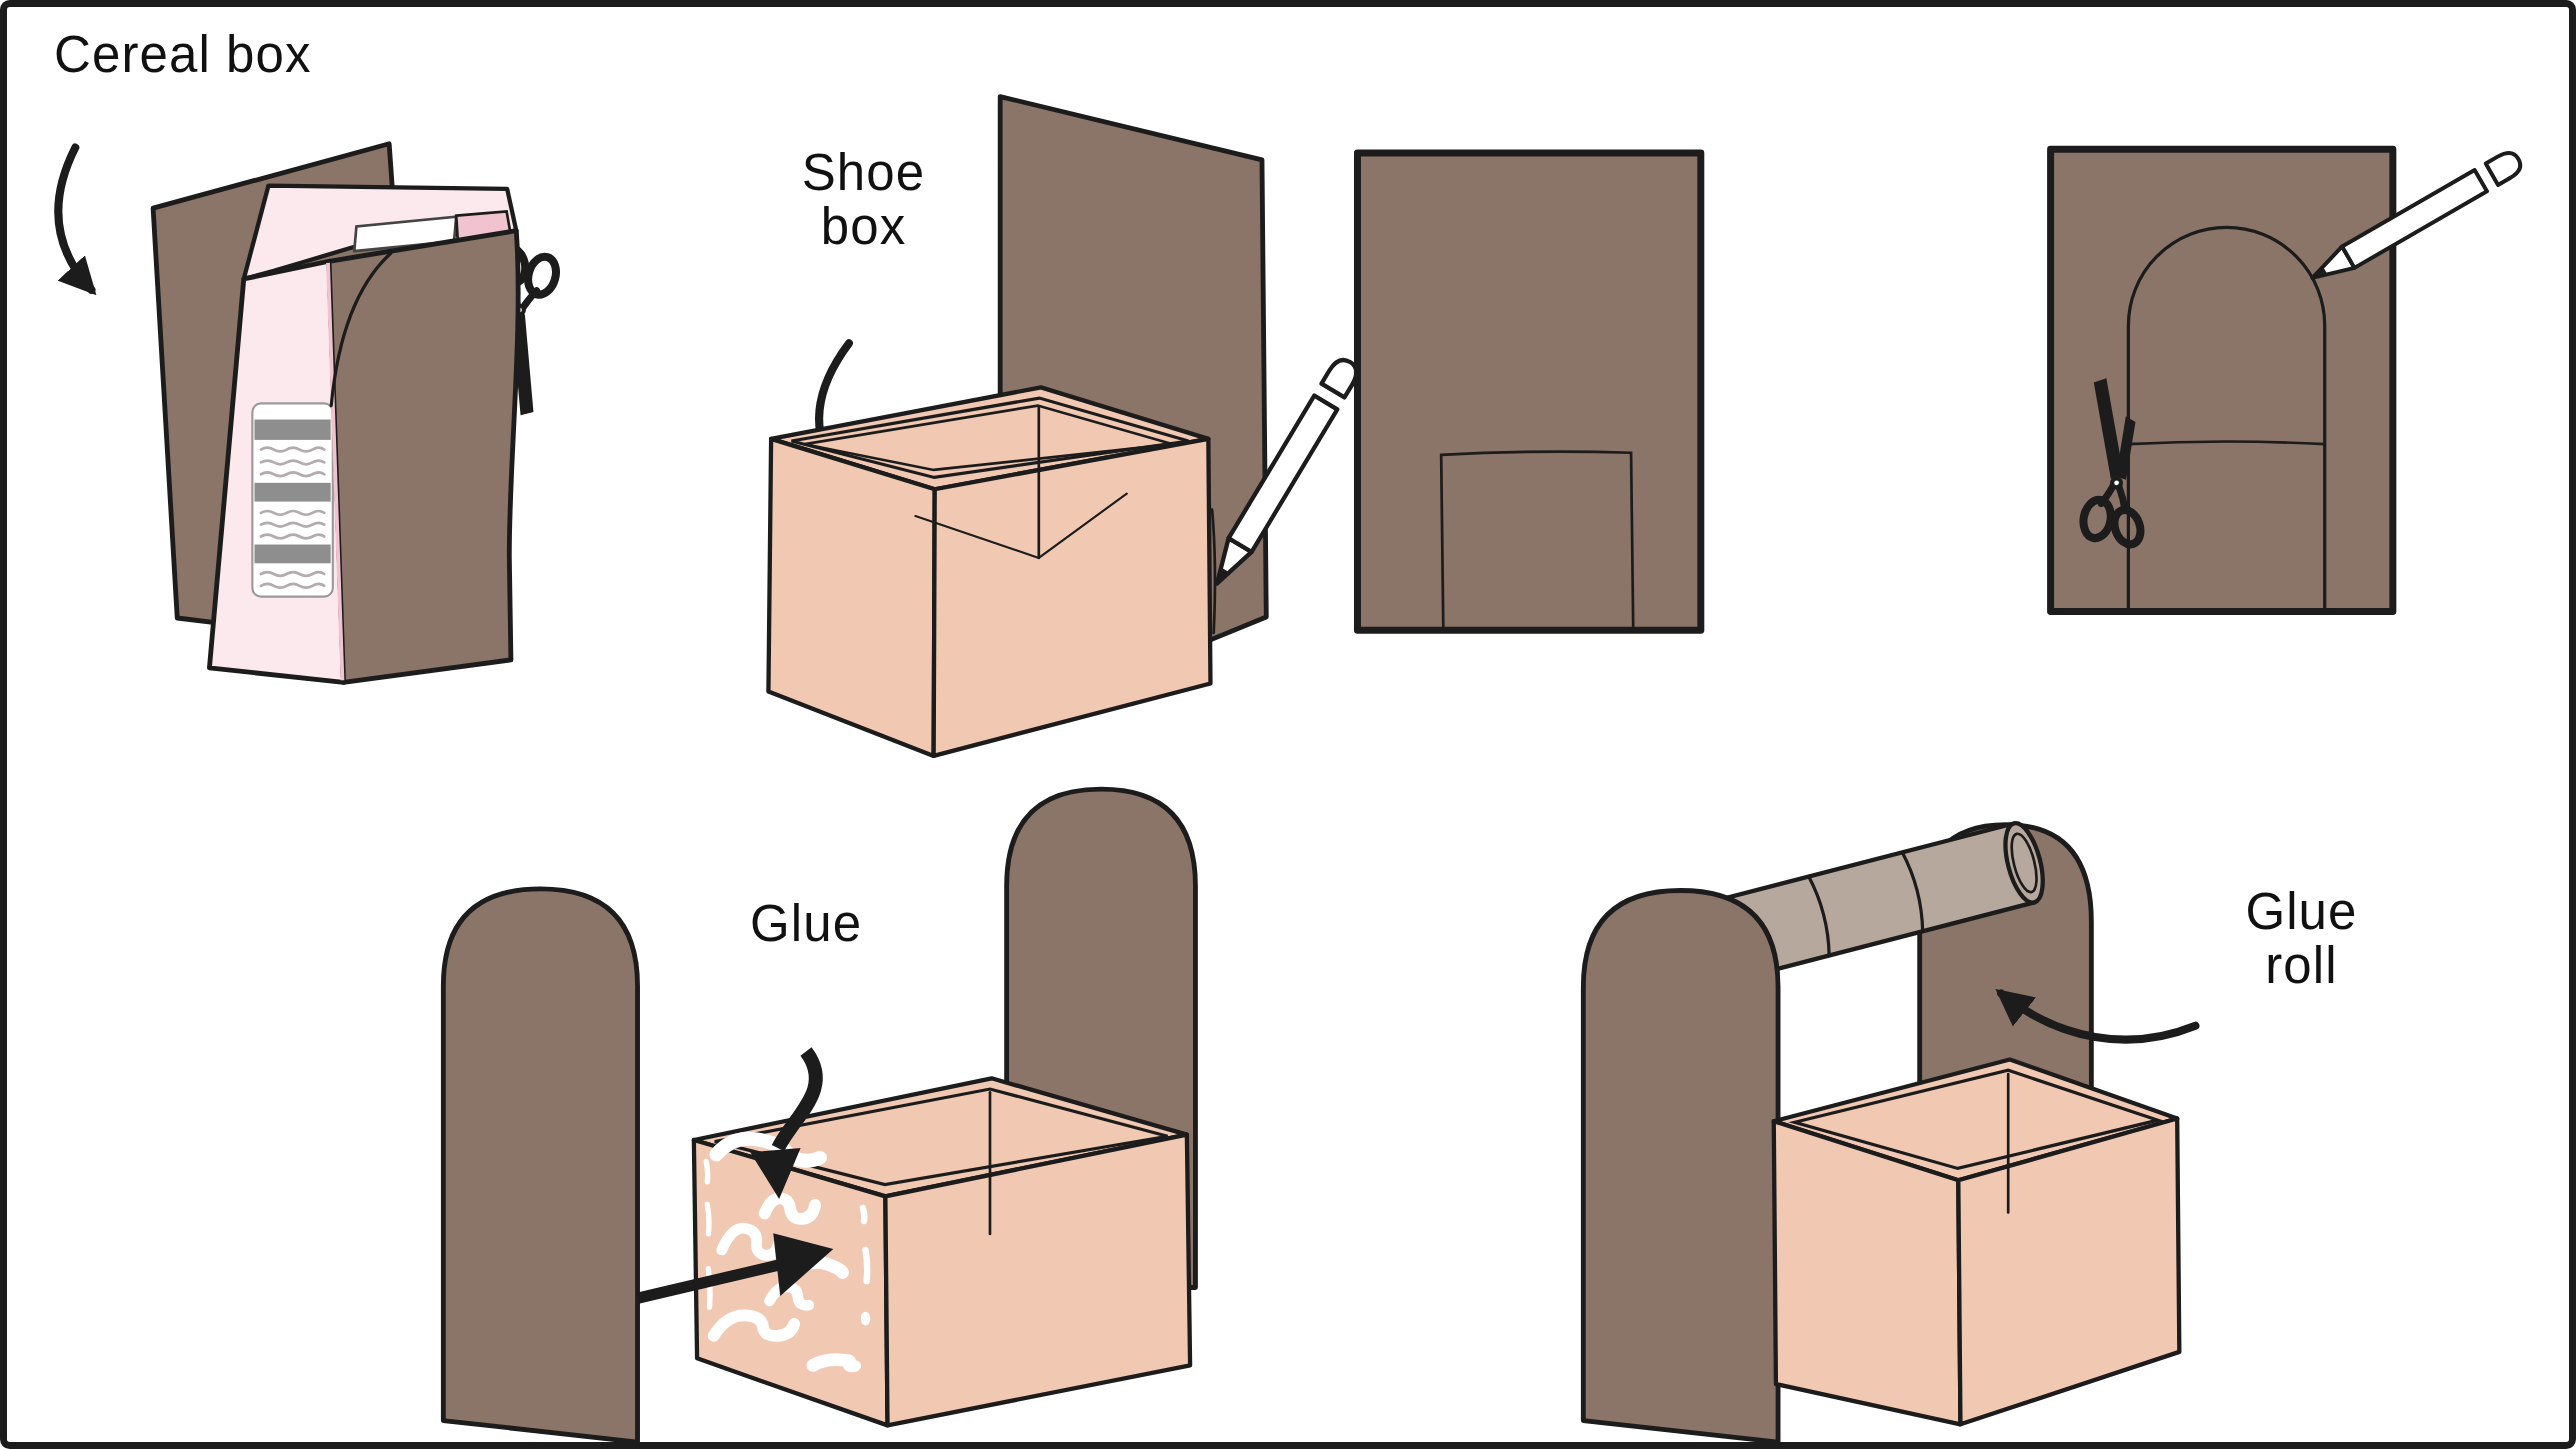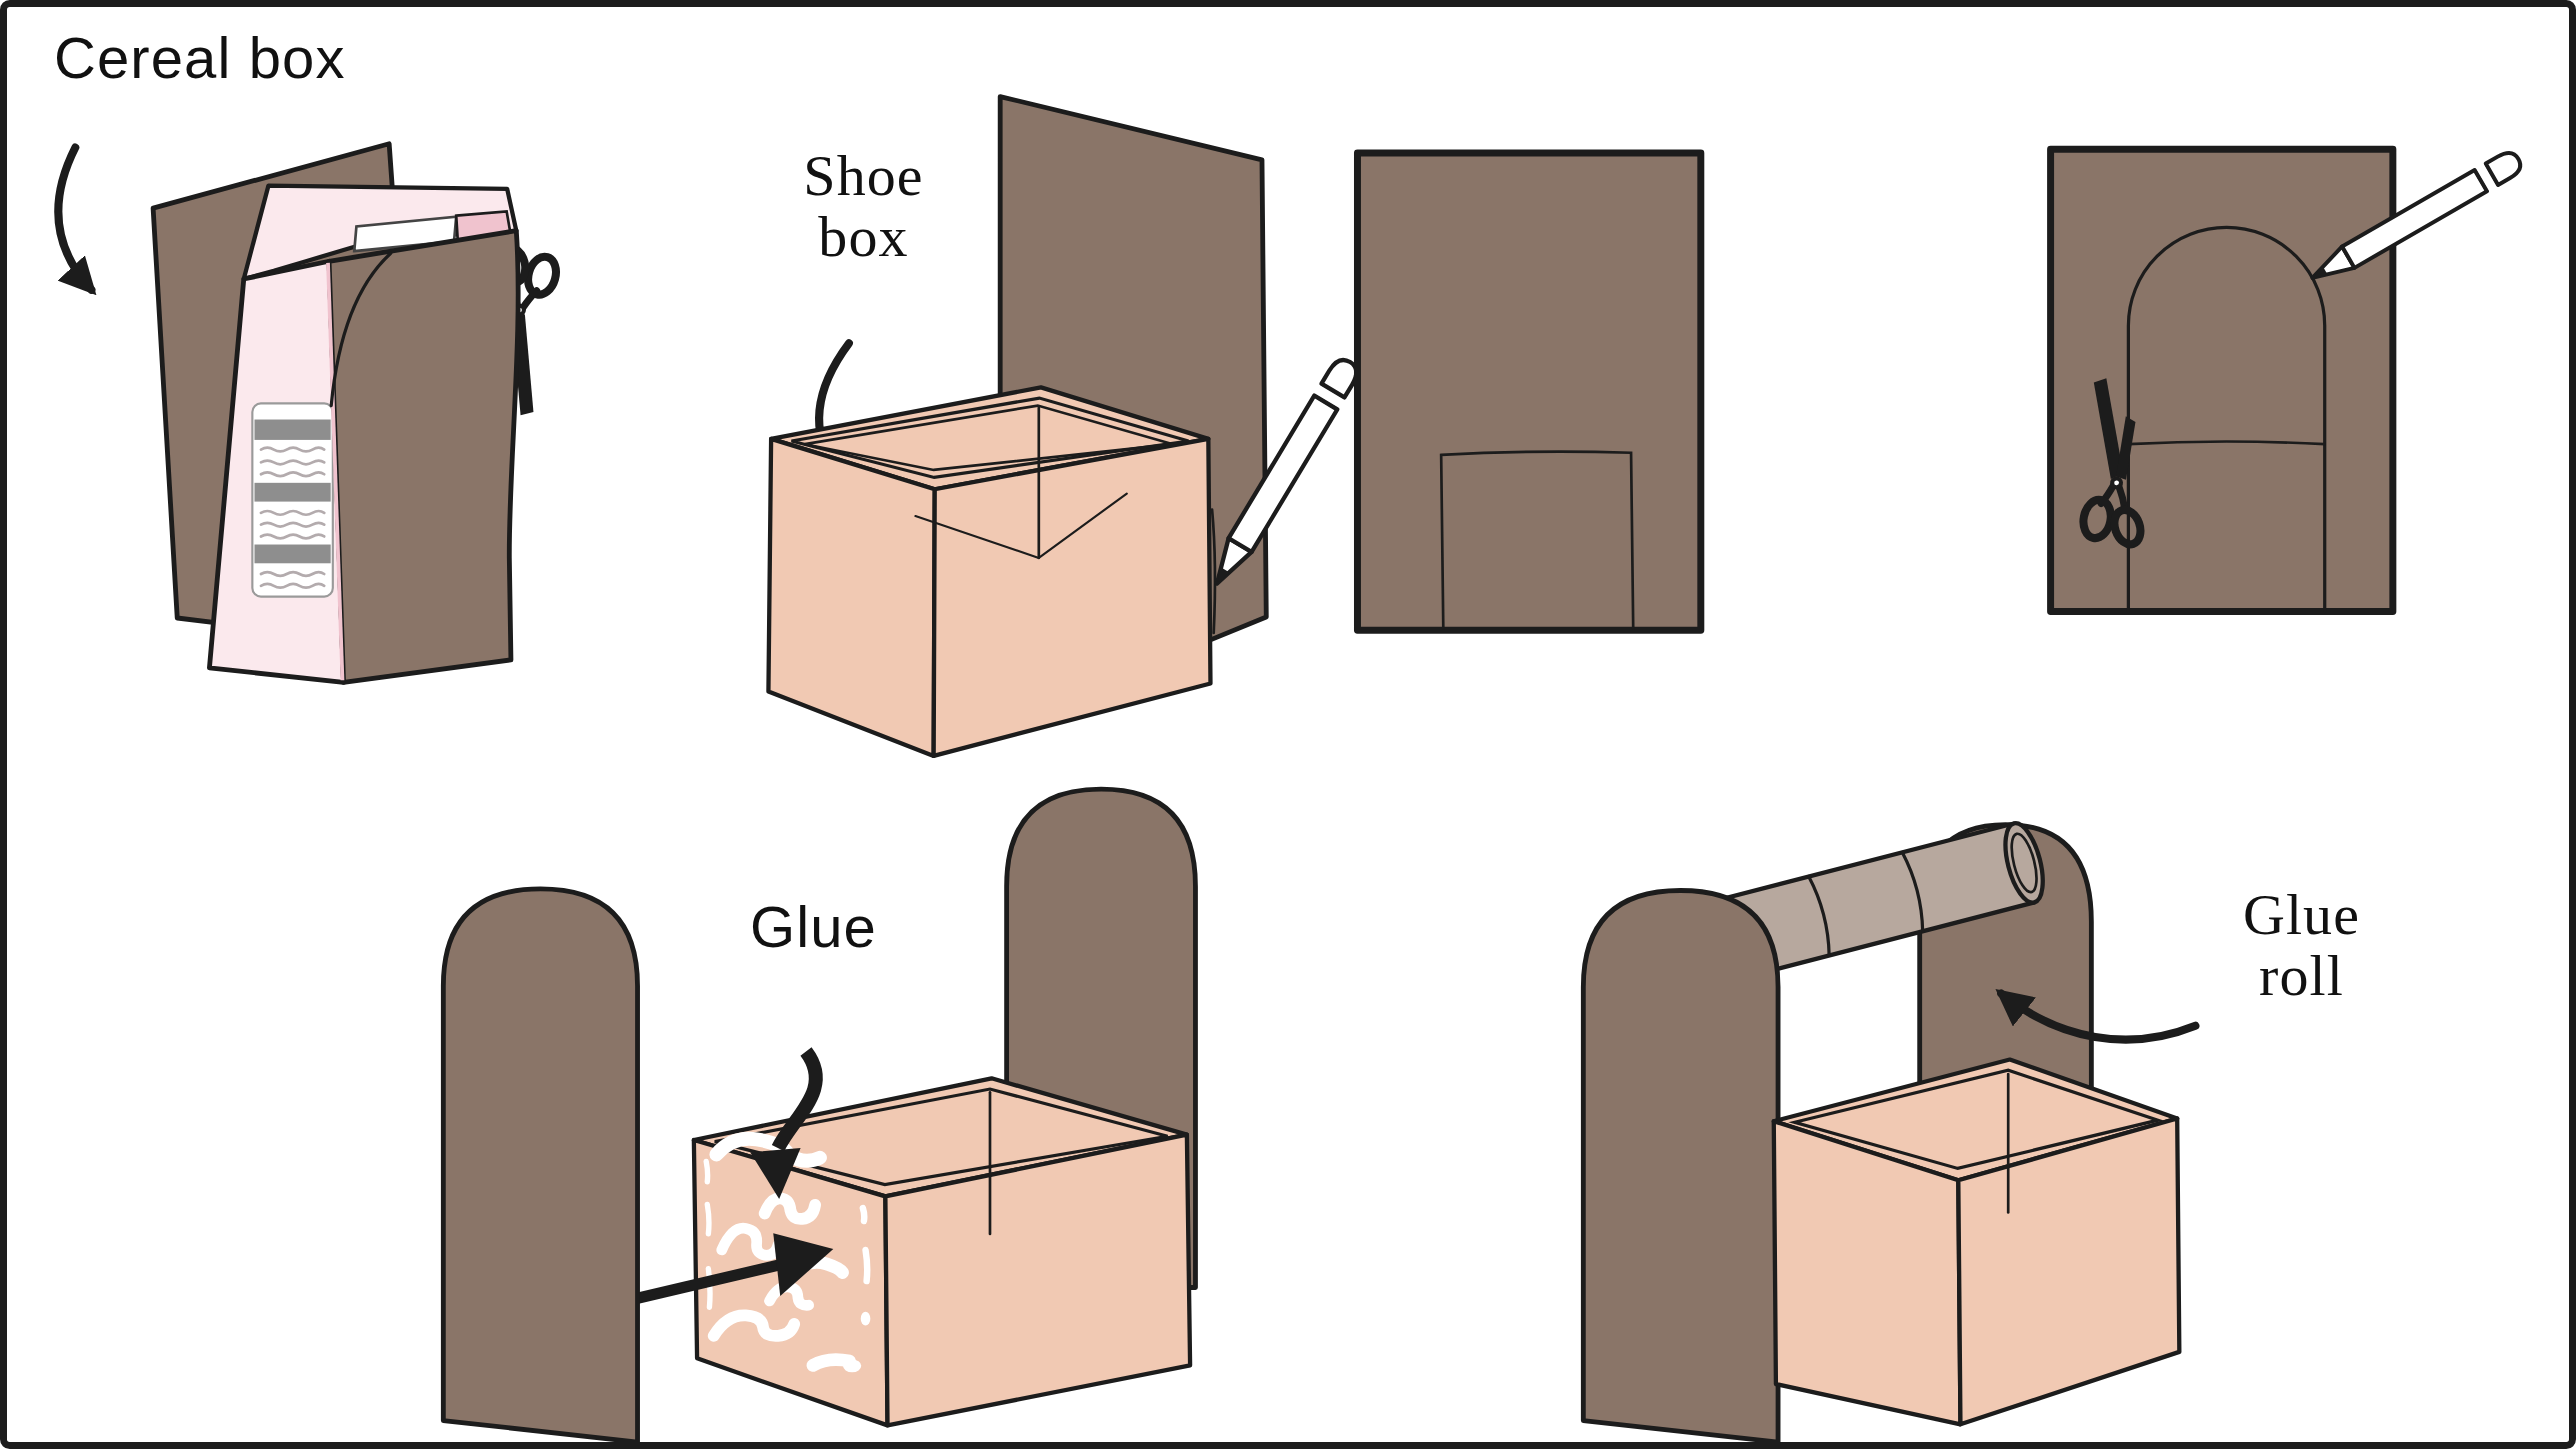--- a/index.html
+++ b/index.html
@@ -1,23 +1,23 @@
 <!DOCTYPE html>
 <html style="--cardboard-brown: #8A7568; --box-pink: #F1C9B3; --cereal-pink: #FBE9ED; --strip-pink: #F0C3CE; --paper-white: #FFFFFF; --tube-gray: #B7A89E; --bar-gray: #8E8E8E; --squiggle-gray: #B3ABAD; --outline: #1C1C1C; --text: #111111; --background: #FFFFFF;font-size:8.6px"><head>
 <meta charset="utf-8">
 <style>
   html,body{margin:0;padding:0;background:#fff;}
   body{width:2576px;height:1449px;position:relative;overflow:hidden;
        font-family:"Liberation Sans","DejaVu Sans",sans-serif;}
   .canvas-border{position:absolute;inset:0;border:7.5px solid var(--outline);
        border-radius:9.7px;box-sizing:border-box;z-index:5;pointer-events:none;}
   svg.scene{position:absolute;left:0;top:0;width:2576px;height:1449px;z-index:1;}
-  .lbl{position:absolute;z-index:3;color:var(--text);font-size:58px;line-height:1.05;
+  .lbl{position:absolute;z-index:3;color:var(--text);font-size:51px;line-height:1.05;
        letter-spacing:1.1px;white-space:pre-line;}
-  .lbl.center{text-align:center;font-family:Liberation Serif, serif;}
+  .lbl.center{text-align:center;}
   
   .f-brown{fill:var(--cardboard-brown);}
   .f-pink{fill:var(--box-pink);}
   .f-cereal{fill:var(--cereal-pink);}
   .f-strip{fill:var(--strip-pink);}
   .f-white{fill:var(--paper-white);}
   .f-tube{fill:var(--tube-gray);}
   .f-bar{fill:var(--bar-gray);}
   .f-ink{fill:var(--outline);}
   

